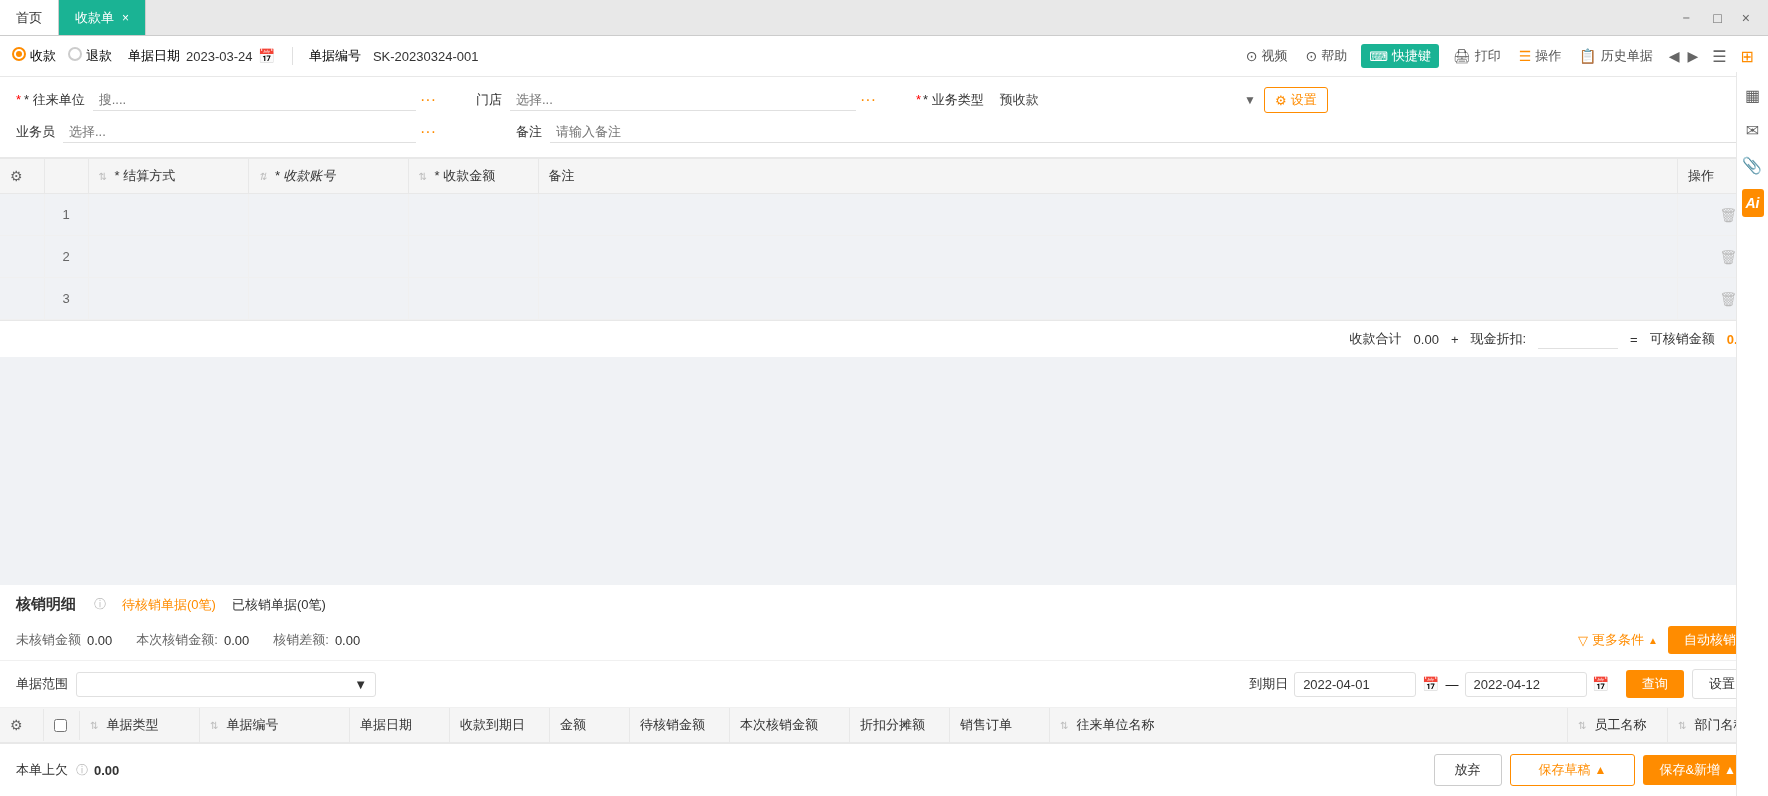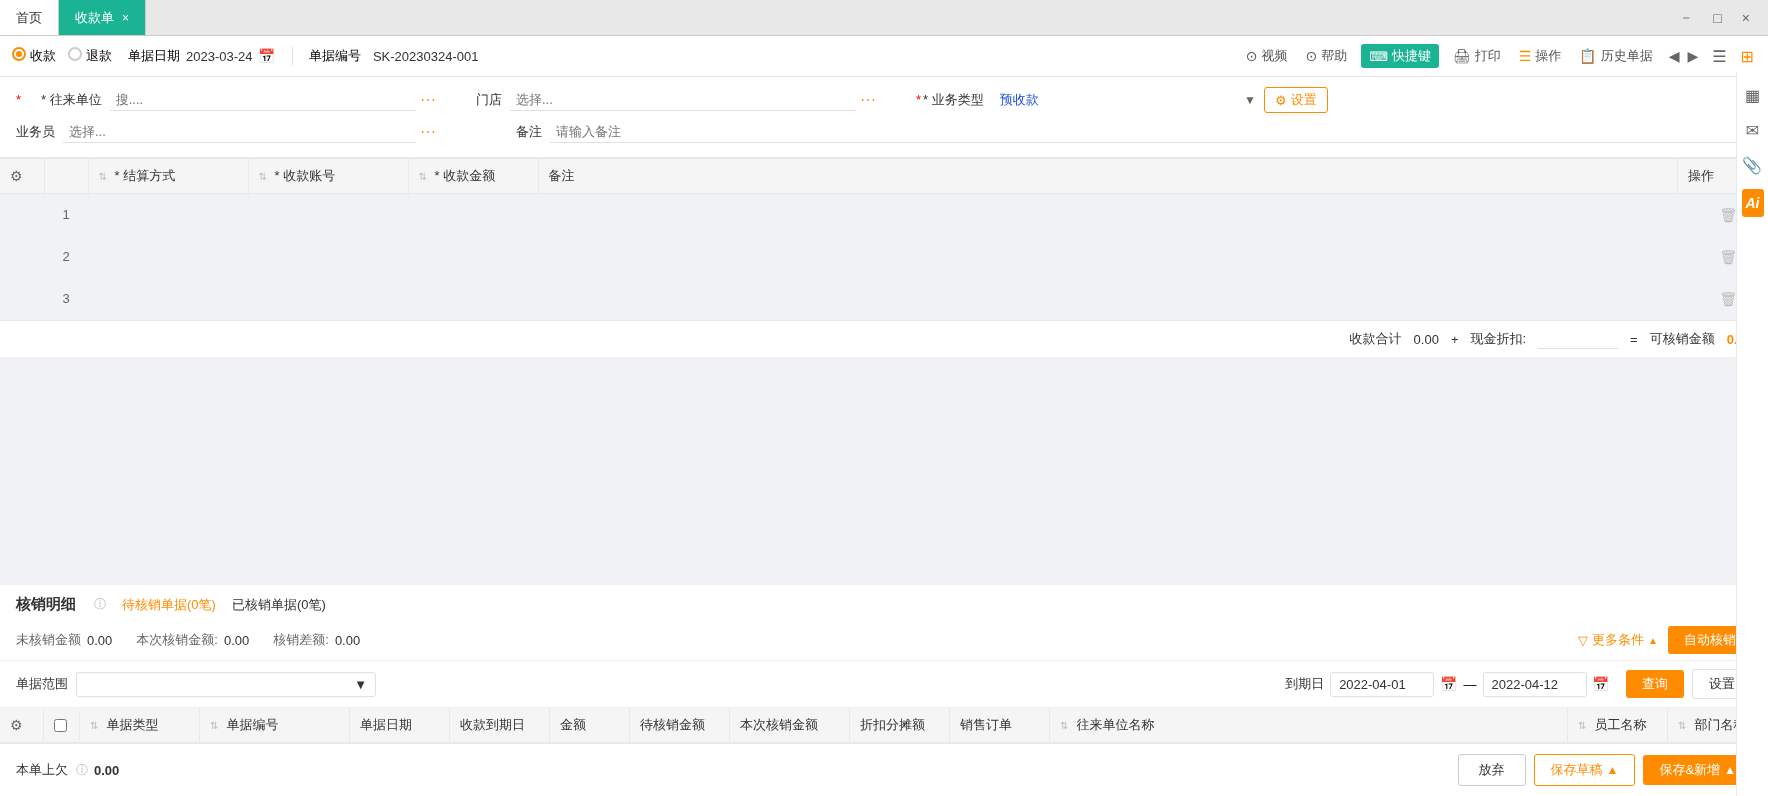--- a/index.html
+++ b/index.html
@@ -57,21 +57,21 @@
     .form-row { display: flex; align-items: center; gap: 0; margin-bottom: 8px; }
     .form-field { display: flex; align-items: center; flex: 1; min-width: 0; }
     .form-label { color: #333; white-space: nowrap; min-width: fit-content; margin-right: 8px; }
     .required-star { color: #f00; margin-right: 2px; }
     .form-input {
       flex: 1; border: none; border-bottom: 1px solid #e0e0e0;
       padding: 3px 6px; color: #bbb; font-size: 13px; outline: none;
       background: transparent; min-width: 0;
     }
     .more-dots { color: #ff8c00; cursor: pointer; margin-left: 4px; font-size: 16px; }
-    .select-value { color: #1d4ed8; }
+    .select-value { color: #404040; }
     .dropdown-arrow { color: #666; cursor: pointer; margin-left: 4px; font-size: 12px; }
     .settings-btn {
       border: 1px solid #ff8c00; color: #ff8c00;
       padding: 3px 10px; border-radius: 3px; cursor: pointer;
       display: flex; align-items: center; gap: 4px; font-size: 12px;
       white-space: nowrap; margin-left: 8px;
     }
     .field-separator { width: 40px; }
 
     
@@ -144,21 +144,21 @@
     .filter-field { display: flex; align-items: center; gap: 8px; flex: 1; }
     .filter-label { color: #333; white-space: nowrap; }
     .filter-select {
       flex: 1; border: 1px solid #e0e0e0; padding: 4px 8px;
       border-radius: 3px; background: #fff; color: #333; cursor: pointer;
       display: flex; align-items: center; justify-content: space-between;
     }
     .filter-date { display: flex; align-items: center; gap: 6px; }
     .date-input {
       border: 1px solid #e0e0e0; padding: 4px 8px; border-radius: 3px;
-      font-size: 13px; color: #333; width: 104px;
+      font-size: 13px; color: #333; width: 122px;
     }
     .filter-right { margin-left: auto; display: flex; align-items: center; gap: 8px; }
     .more-conditions { color: #ff8c00; cursor: pointer; font-size: 13px; display: flex; align-items: center; gap: 4px; }
     .btn-query {
       background: #ff8c00; color: #fff; border: none;
       padding: 5px 16px; border-radius: 3px; cursor: pointer; font-size: 13px;
     }
     .btn-settings-sm {
       background: #fff; color: #333; border: 1px solid #e0e0e0;
       padding: 5px 16px; border-radius: 3px; cursor: pointer; font-size: 13px;
@@ -186,21 +186,21 @@
     .footer-left { display: flex; align-items: center; gap: 6px; }
     .footer-label { color: #333; font-size: 13px; }
     .footer-value { color: #333; font-weight: bold; font-size: 13px; }
     .footer-right { margin-left: auto; display: flex; align-items: center; gap: 8px; }
     .btn-abandon {
       background: #fff; color: #333; border: 1px solid #ccc;
       padding: 6px 20px; border-radius: 3px; cursor: pointer; font-size: 13px;
     }
     .btn-save-draft {
       background: #fff; color: #ff8c00; border: 1px solid #ff8c00;
-      padding: 6px 16px; border-radius: 3px; cursor: pointer; font-size: 13px;
+      padding: 6px 28px; border-radius: 3px; cursor: pointer; font-size: 13px;
       display: flex; align-items: center; gap: 4px;
     }
     .btn-save-new {
       background: #ff8c00; color: #fff; border: none;
       padding: 6px 16px; border-radius: 3px; cursor: pointer; font-size: 13px;
       display: flex; align-items: center; gap: 4px;
     }
     .btn-arrow { font-size: 12px; }
 
     
@@ -213,21 +213,21 @@
     }
     .sidebar-icon { color: #666; cursor: pointer; font-size: 16px; padding: 6px 4px; }
     .sidebar-icon-active { color: #fff; background: #ff8c00; border-radius: 3px; padding: 6px 4px; }
     .main-content { flex: 1; min-width: 0; overflow-y: auto; display: flex; flex-direction: column; }
 
     .table-wrapper { overflow-x: auto; }
 
     .col-w1 { width: 44px; }
     .col-w2 { width: 44px; }
     .col-w3 { width: 160px; }
-    .col-w4 { width: 160px; }
+    .col-w4 { width: 160px; font-style: italic; }
     .col-w5 { width: 130px; }
     .col-w6 { flex: 1; }
     .col-w7 { width: 90px; }
 
     .pending-count { color: #ff8c00; }
     .done-count { color: #333; }
 
     .chevron-up { font-size: 10px; }
     .filter-icon { color: #ff8c00; font-size: 13px; }
   </style>
@@ -306,21 +306,21 @@
       <span class="layout-btn">☰</span>
       <span class="layout-btn layout-btn-active">⊞</span>
     </div>
   </div>
 
   <div class="form-area">
     <div class="form-row">
 
       <div class="form-field" style="max-width:420px;">
         <span class="form-label">
-          <span class="required-star">*</span><span style="margin-left:18px">* 往来单位</span>
+          <span class="required-star">*</span><span style="margin-left:1px">* 往来单位</span>
         </span>
         <input class="form-input" type="text" placeholder="搜...." style="">
         <span class="more-dots">···</span>
       </div>
       <div class="field-separator"></div>
 
       <div class="form-field" style="max-width:400px;">
         <span class="form-label">门店</span>
         <input class="form-input" type="text" placeholder="选择..." style="">
         <span class="more-dots">···</span>

